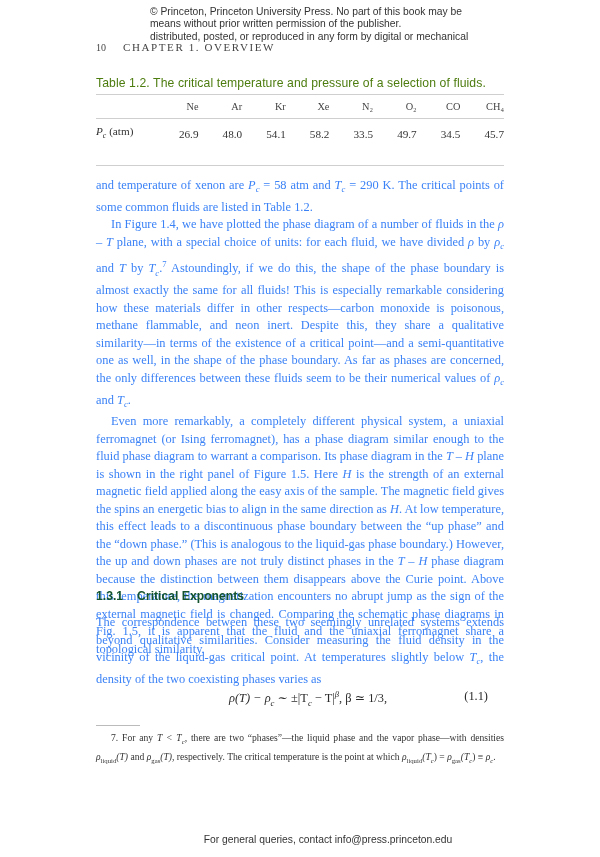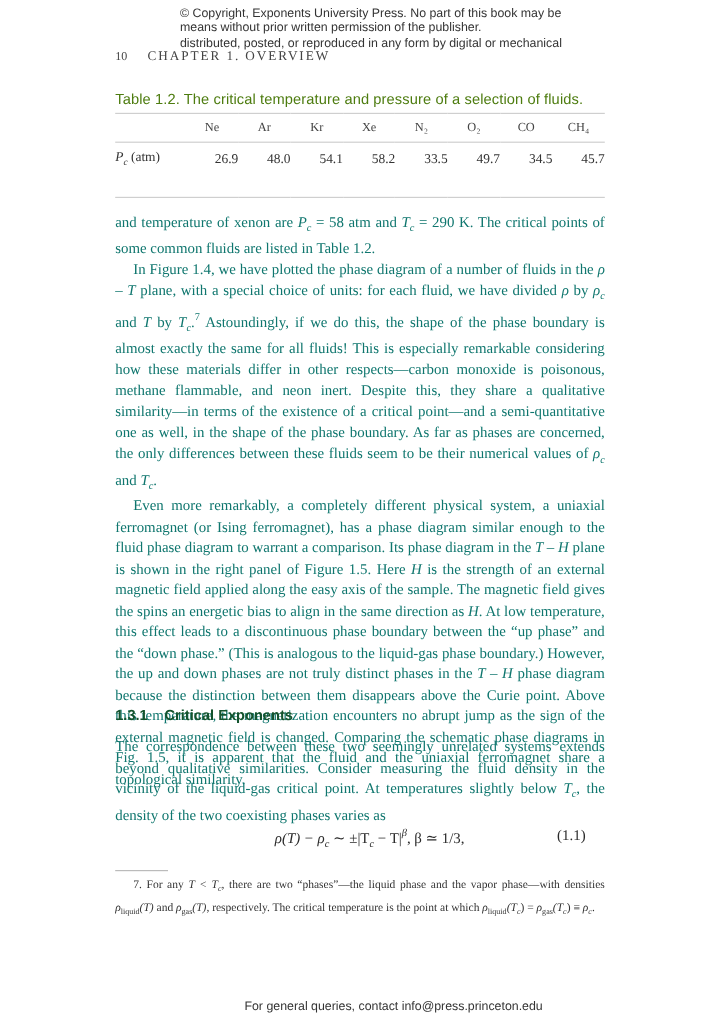--- a/index.html
+++ b/index.html
@@ -15,23 +15,23 @@
   .table-caption { position: absolute; left: 96px; top: 76px; font-size: 12.2px; color: #4d7c0f; letter-spacing: 0.1px; }
   .data-table { position: absolute; left: 96px; top: 94px; width: 408px; border-collapse: collapse; font-size: 11.2px; color: #333; }
   .data-table thead tr { border-top: 1px solid #cfcfcf; border-bottom: 1px solid #cfcfcf; }
   .data-table tbody { border-bottom: 1px solid #cfcfcf; }
   .data-table th { font-weight: normal; font-size: 10.3px; padding: 6px 0 6px 0; text-align: right; color: #444; }
   .data-table th.rowh { text-align: left; }
   .data-table td { padding: 0; text-align: right; line-height: 14px; }
   .data-table tbody tr:first-child td { padding-top: 5px; }
   .data-table tbody tr:last-child td { padding-bottom: 22px; }
   .data-table td.rowh { text-align: left; width: 58px; }
-  .data-table .colw { width: 43px; text-align: center; }
+  .data-table .colw { width: 43px; }
 
-  .body-text { position: absolute; left: 96px; width: 408px; font-size: 12.4px; line-height: 17.5px; text-align: justify; color: #0f766e; }
+  .body-text { position: absolute; left: 96px; width: 408px; font-size: 12.4px; line-height: 17.5px; text-align: justify; color: #3b82f6; }
   .body-text p { margin: 0; }
   .indent { text-indent: 15px; }
   i { font-style: italic; }
 
   .section-heading { position: absolute; left: 96px; top: 589px; font-size: 12.2px; font-weight: bold; color: #14532d; }
   .section-heading .num { margin-right: 14px; }
 
   .equation { position: absolute; left: 96px; top: 689px; width: 408px; font-size: 12.4px; }
   .equation .eq-body { position: absolute; left: 133px; top: 0; white-space: nowrap; }
   .equation .eq-num { position: absolute; right: 16px; top: 0; }
@@ -41,21 +41,21 @@
   .footnote .fn-indent { text-indent: 15px; }
 
   .footer { position: absolute; left: 0; width: 600px; top: 834px; text-align: center; font-size: 10.3px; color: #333; margin-left: 28px; }
   sub { font-size: 70%; }
   sup { font-size: 70%; }
 </style>
 </head>
 <body>
 
 <div class="copyright sans">
-  <div>© Copyright, Exponents University Press. No part of this book may be</div>
+  <div>© Princeton, Princeton University Press. No part of this book may be</div>
   <div>means without prior written permission of the publisher.</div>
   <div>distributed, posted, or reproduced in any form by digital or mechanical</div>
 </div>
 
 <div class="running-head serif">
   <span class="pg">10</span>
   <span class="ch">CHAPTER 1. OVERVIEW</span>
 </div>
 
 <div class="table-caption sans">Table 1.2. The critical temperature and pressure of a selection of fluids.</div>

